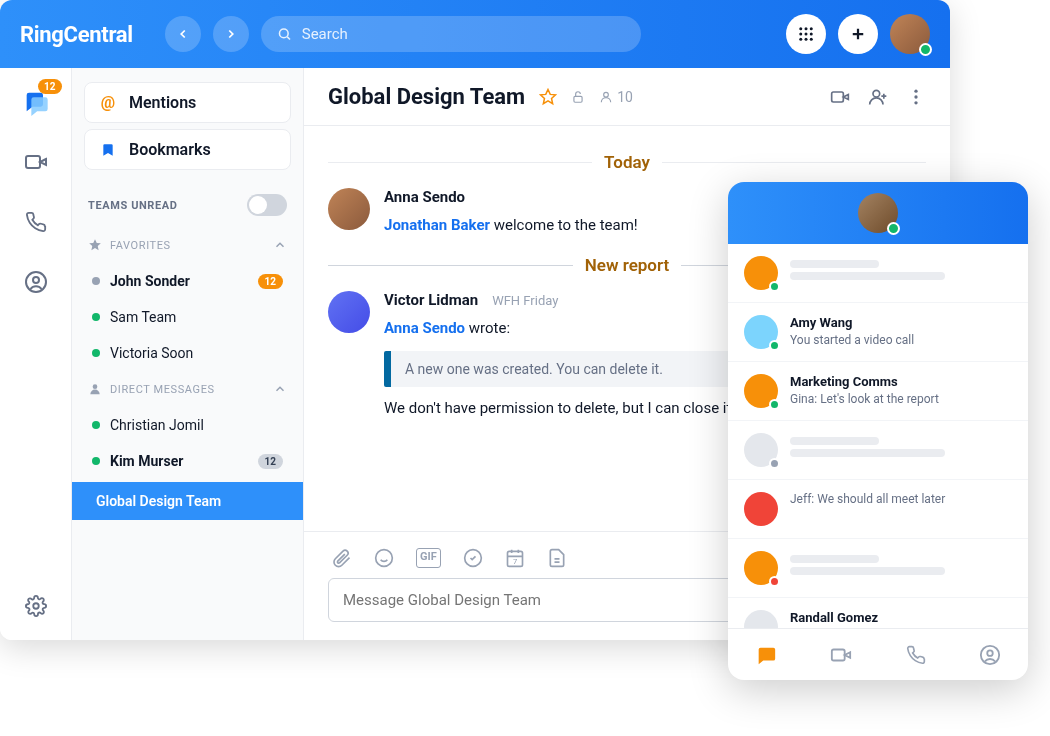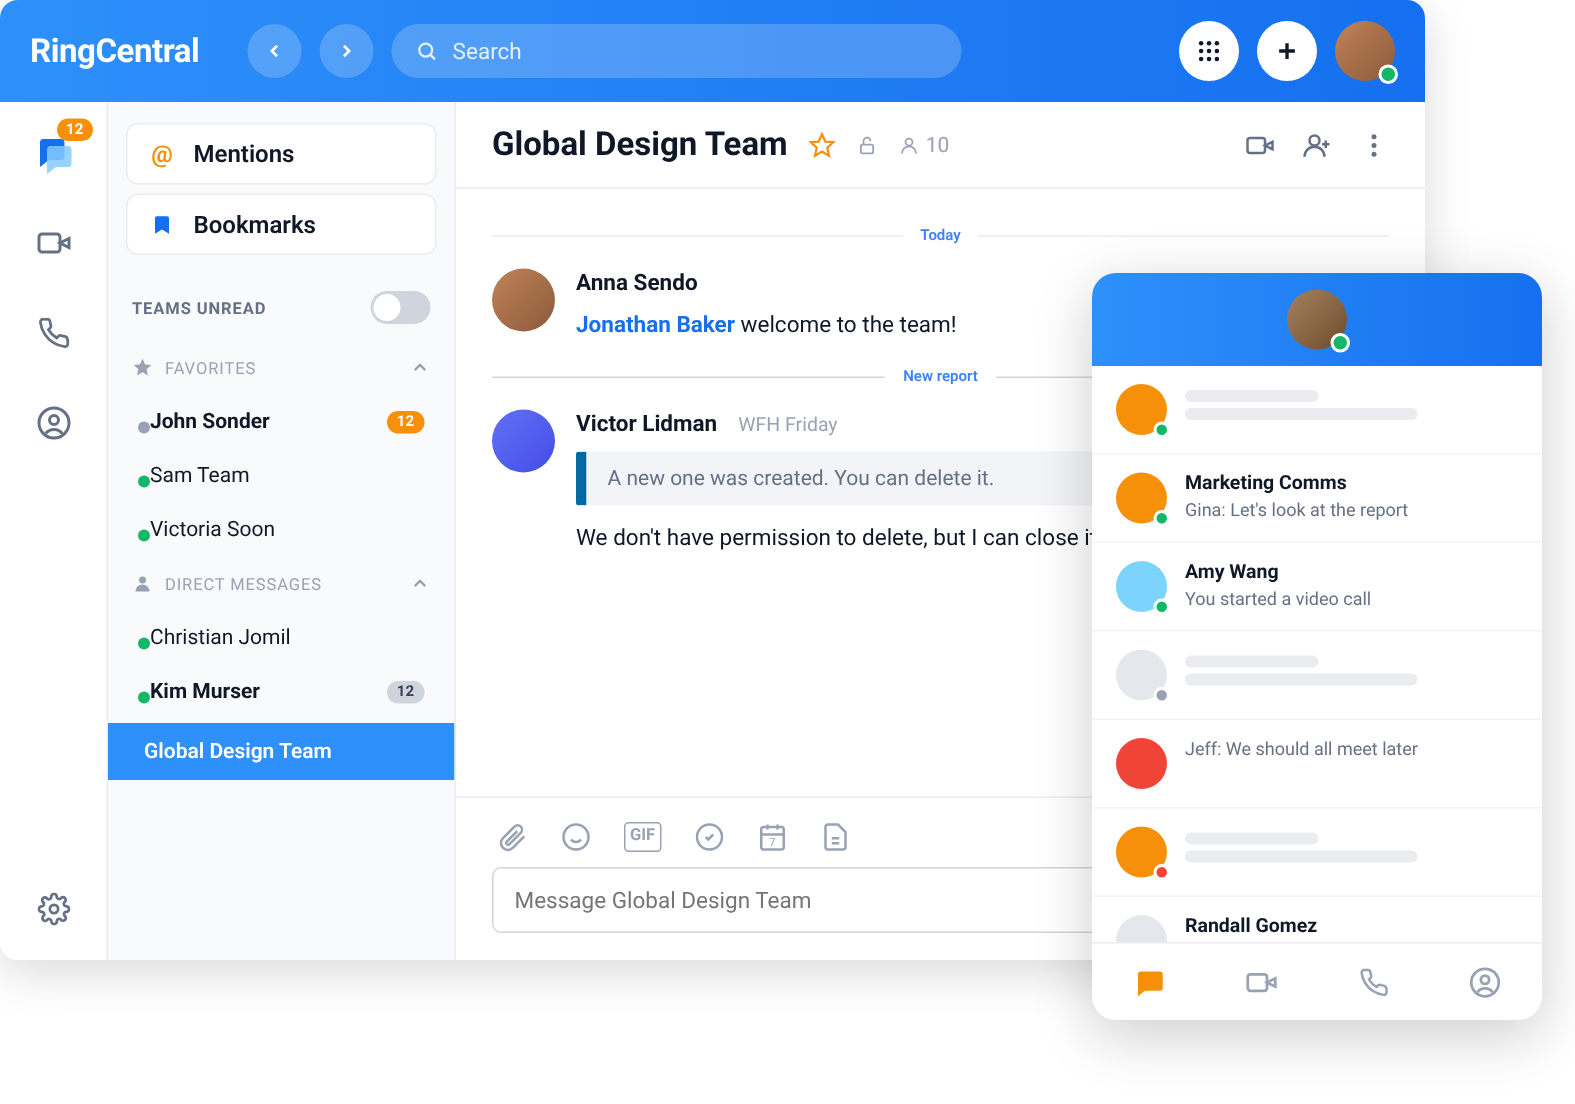--- a/index.html
+++ b/index.html
@@ -28,37 +28,37 @@
 
 .sidebar { width: 232px; background: #f9fafb; border-right: 1px solid #eaecf0; display: flex; flex-direction: column; padding: 14px 12px; gap: 6px; overflow-y: auto; }
 .pill { background: #fff; border: 1px solid #eaecf0; border-radius: 8px; padding: 10px 14px; display: flex; align-items: center; gap: 12px; cursor: pointer; font-weight: 600; color: #101828; }
 .pill .ic { width: 18px; display: flex; justify-content: center; }
 .toggle-row { display: flex; align-items: center; justify-content: space-between; padding: 8px 4px; margin-top: 10px; }
 .toggle-label { font-size: 11px; font-weight: 700; color: #667085; letter-spacing: .6px; }
 .toggle { width: 40px; height: 22px; border-radius: 11px; background: #d0d5dd; position: relative; cursor: pointer; }
 .toggle .knob { width: 18px; height: 18px; border-radius: 50%; background: #fff; position: absolute; top: 2px; left: 2px; }
 .section-head { display: flex; align-items: center; gap: 8px; padding: 8px 4px; cursor: pointer; color: #98a2b3; font-size: 11px; font-weight: 400; letter-spacing: .6px; }
 .section-head .chev { margin-left: auto; }
-.side-item { display: flex; align-items: flex-end; padding: 7px 8px; border-radius: 6px; font-size: 14px; color: #101828; cursor: pointer; }
+.side-item { display: flex; align-items: center; gap: 10px; padding: 7px 8px; border-radius: 6px; font-size: 14px; color: #101828; cursor: pointer; }
 .side-item.bold { font-weight: 700; }
 .side-item .dot { width: 8px; height: 8px; border-radius: 50%; background: #98a2b3; }
 .side-item .dot.green { background: #12b76a; }
 .side-item .badge { margin-left: auto; background: #f79009; color: #fff; font-size: 10px; font-weight: 700; padding: 2px 7px; border-radius: 9px; }
 .side-item .badge.gray { background: #d0d5dd; color: #344054; }
 .side-item.selected { background: #2e90fa; color: #fff; font-weight: 600; margin: 0 -12px; border-radius: 0; padding: 11px 24px; }
 
 .chat-pane { flex: 1; display: flex; flex-direction: column; background: #fff; }
 .chat-header { padding: 16px 24px; display: flex; align-items: center; gap: 14px; border-bottom: 1px solid #eaecf0; }
 .chat-title { font-size: 22px; font-weight: 700; color: #101828; }
 .chat-header .muted { color: #98a2b3; font-size: 14px; display: flex; align-items: center; gap: 4px; }
 .chat-header .actions { margin-left: auto; display: flex; gap: 18px; color: #667085; }
 .chat-header .actions > * { cursor: pointer; }
 
 .messages { flex: 1; overflow-y: auto; padding: 10px 24px; }
-.divider { display: flex; align-items: center; gap: 12px; color: #3b82f6; font-size: 10px; font-weight: 600; margin: 16px 0; }
+.divider { display: flex; align-items: center; gap: 12px; color: #a16207; font-size: 17px; font-weight: 600; margin: 16px 0; }
 .divider::before, .divider::after { content: ""; flex: 1; height: 1px; background: #eaecf0; }
 .divider.new::before, .divider.new::after { background: #d0d5dd; }
 
 .msg { display: flex; gap: 14px; margin: 10px 0 18px; justify-content: center; }
 .msg .av { width: 42px; height: 42px; border-radius: 50%; background: #d0d5dd; background-size: cover; flex-shrink: 0; }
 .msg .content { flex: 1; }
 .msg .name-row { display: flex; align-items: baseline; gap: 14px; margin-bottom: 8px; }
 .msg .name { font-weight: 700; font-size: 15px; color: #101828; }
 .msg .meta { font-size: 13px; color: #98a2b3; }
 .msg .text { font-size: 15px; color: #101828; line-height: 1.55; }
@@ -304,20 +304,23 @@
             <span>New report</span>
           </div>
 
         <div class="msg">
           <div class="av" style="background:linear-gradient(135deg,#6172f3,#444ce7)"></div>
           <div class="content">
             <div class="name-row">
               <span class="name">Victor Lidman</span>
               <span class="meta">WFH Friday</span>
             </div>
+            <div class="text">
+              <span class="link">Anna Sendo</span><span> wrote:</span>
+            </div>
             <div class="quote">A new one was created. You can delete it.</div>
             <div class="text">We don't have permission to delete, but I can close it.</div>
           </div>
         </div>
       </div>
 
       <div class="composer">
         <div class="composer-icons">
           <span>
               <svg width="20" height="20" viewBox="0 0 24 24" fill="none" stroke="currentColor" stroke-width="2">
@@ -367,35 +370,35 @@
       <div class="mobile-item">
         <div class="circ" style="background:#f79009">
           <div class="pres" style="background:#12b76a"></div>
         </div>
         <div class="info">
           <div class="skel" style="width:40%"></div>
           <div class="skel" style="width:70%"></div>
         </div>
       </div>
       <div class="mobile-item">
+        <div class="circ" style="background:#7cd4fd">
+          <div class="pres" style="background:#12b76a"></div>
+        </div>
+        <div class="info">
+          <div class="nm">Amy Wang</div>
+          <div class="sub">You started a video call</div>
+        </div>
+      </div>
+      <div class="mobile-item">
         <div class="circ" style="background:#f79009">
           <div class="pres" style="background:#12b76a"></div>
         </div>
         <div class="info">
           <div class="nm">Marketing Comms</div>
           <div class="sub">Gina: Let's look at the report</div>
-        </div>
-      </div>
-      <div class="mobile-item">
-        <div class="circ" style="background:#7cd4fd">
-          <div class="pres" style="background:#12b76a"></div>
-        </div>
-        <div class="info">
-          <div class="nm">Amy Wang</div>
-          <div class="sub">You started a video call</div>
         </div>
       </div>
       <div class="mobile-item">
         <div class="circ" style="background:#e4e7ec">
           <div class="pres" style="background:#98a2b3"></div>
         </div>
         <div class="info">
           <div class="skel" style="width:40%"></div>
           <div class="skel" style="width:70%"></div>
         </div>

